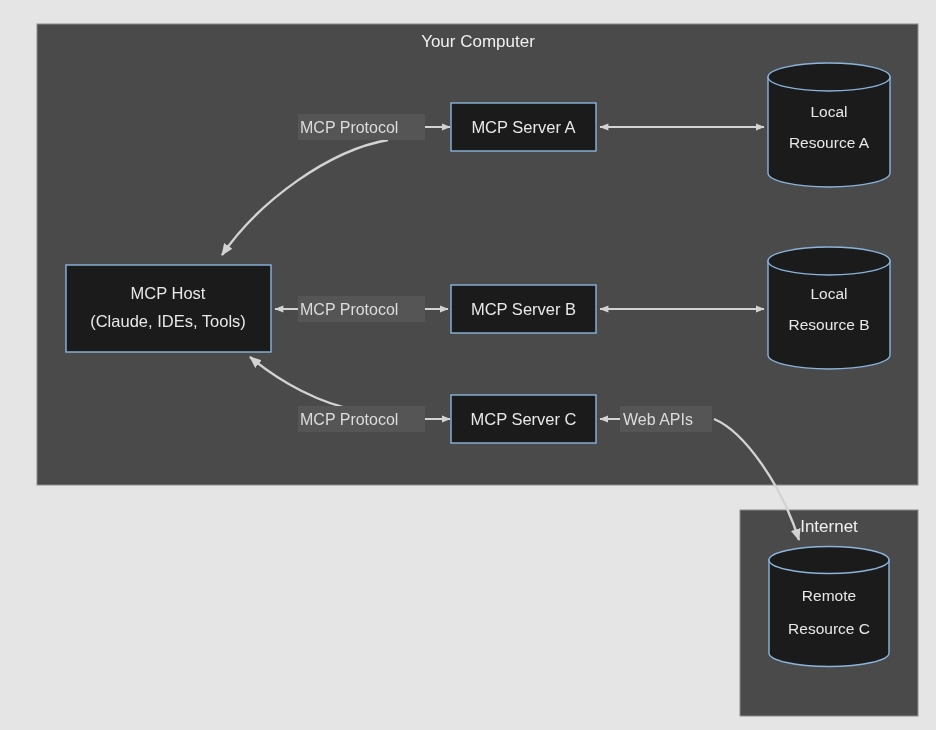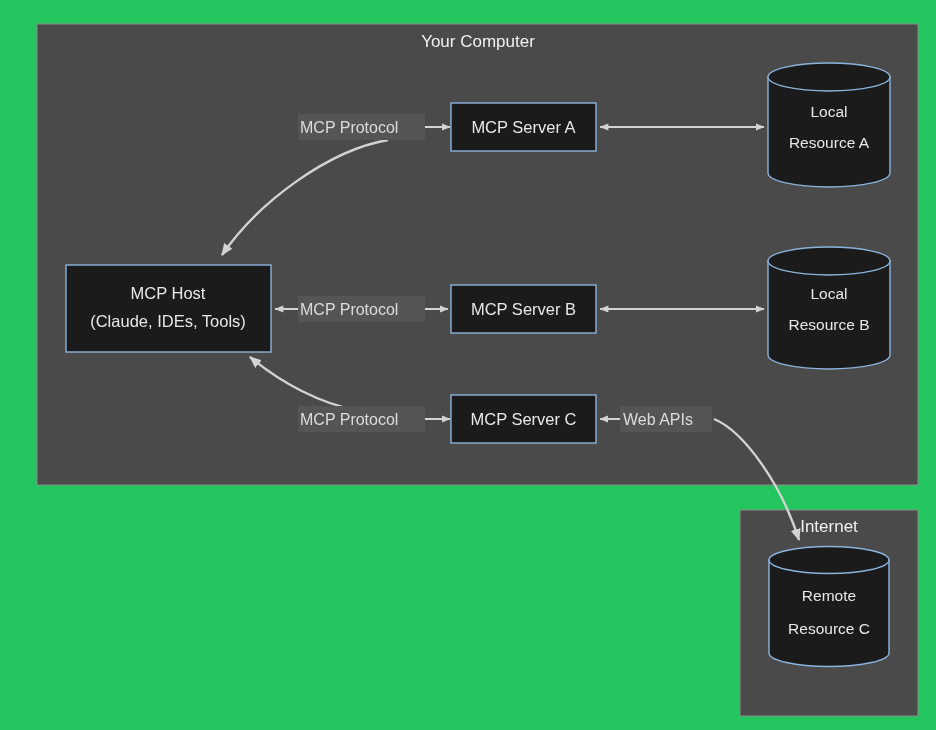--- a/index.html
+++ b/index.html
@@ -4,21 +4,21 @@
 <style>
   html, body {
     margin: 0;
     padding: 0;
     background: #0d0d0f;
   }
   #stage {
     position: relative;
     width: 936px;
     height: 730px;
-    background: #22c55e;
+    background: #e5e5e5;
     overflow: hidden;
     font-family: "Liberation Sans", sans-serif;
   }
   svg.layer {
     position: absolute;
     left: 0;
     top: 0;
     width: 936px;
     height: 730px;
   }

